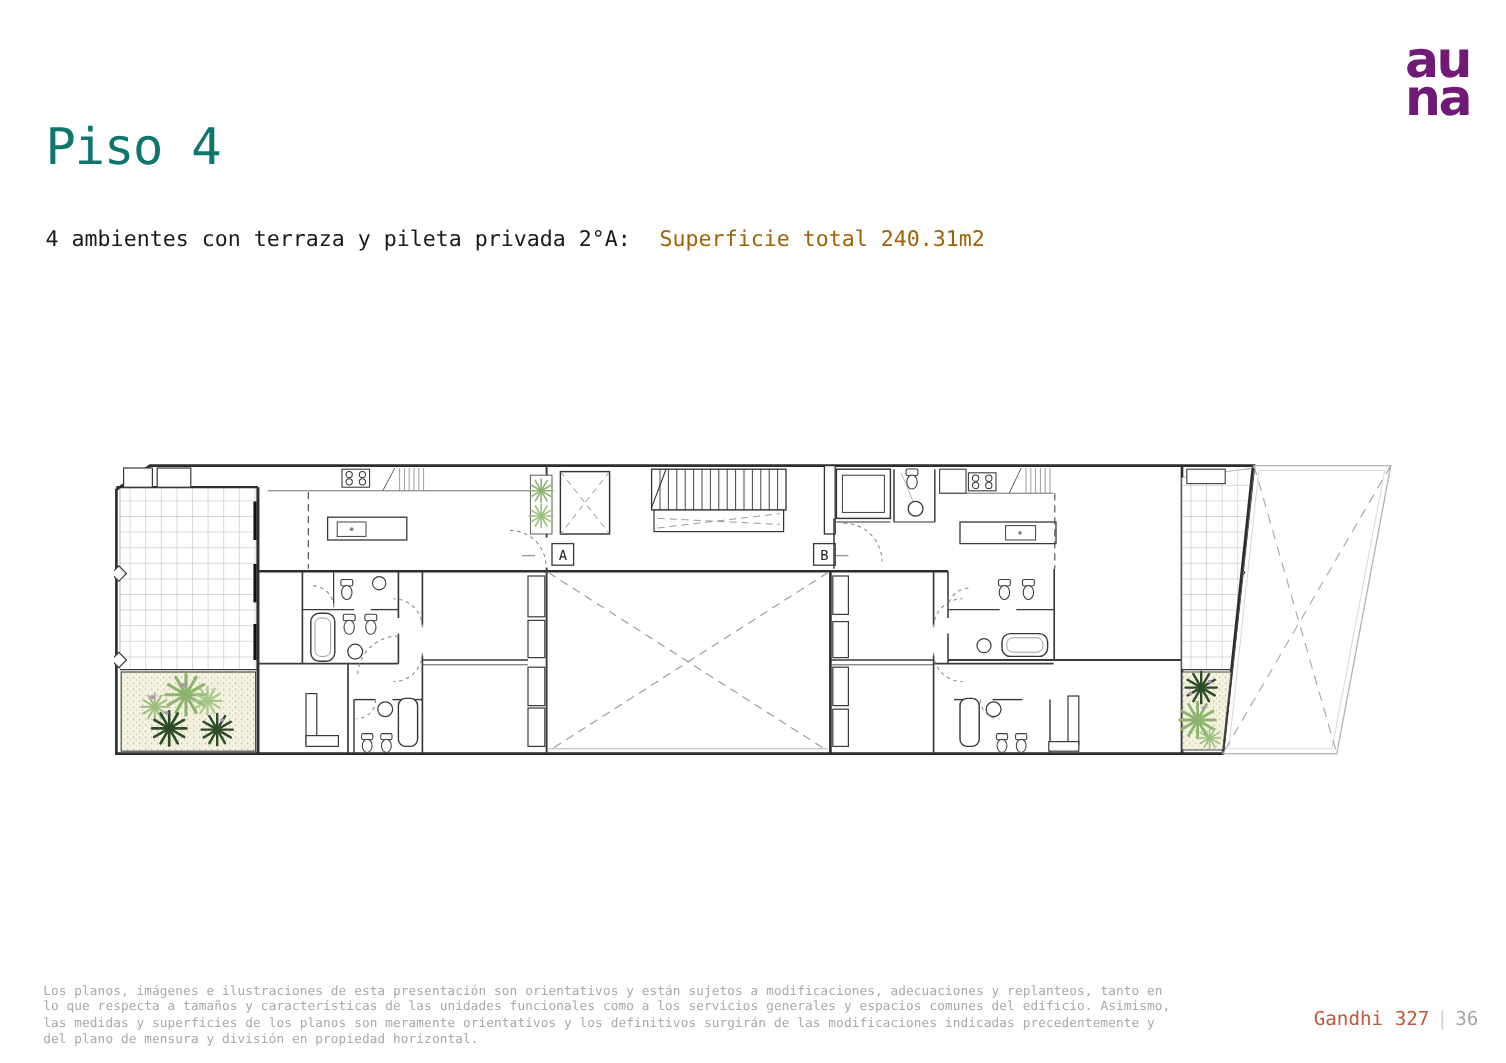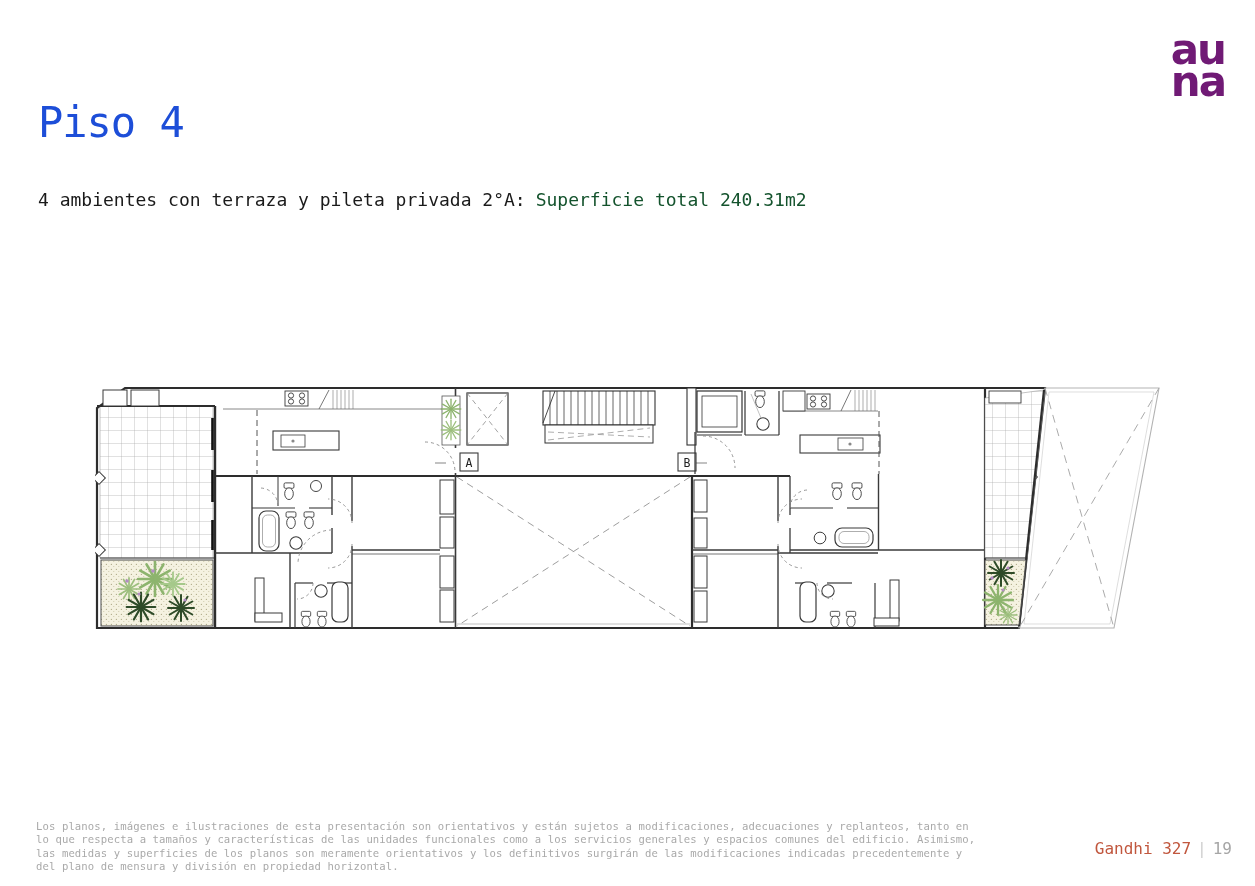--- a/index.html
+++ b/index.html
@@ -6,26 +6,26 @@
   html,body { width:1255px; height:886px; background:#ffffff; }
   body { position:relative; overflow:hidden;
          font-family:"DejaVu Sans Mono","Liberation Mono",monospace; color:#1b1b1b; }
 
   .logo { position:absolute; top:34px; right:30px; text-align:left;
           font-family:"DejaVu Sans","Liberation Sans",sans-serif;
           font-weight:bold; font-size:42px; line-height:32px;
           letter-spacing:-2px; color:#701a75; }
 
   .title { position:absolute; left:38px; top:98px;
-           font-size:42px; font-weight:500; letter-spacing:-1px; color:#1d4ed8; }
+           font-size:42px; font-weight:500; letter-spacing:-1px; color:#0f766e; }
 
   .units { position:absolute; left:38px; top:183px; font-size:18px; line-height:33px; }
   .unit-row { white-space:nowrap; }
   .unit-label { color:#1a1a1a; }
-  .unit-value { color:#14532d; margin-left:10px; }
+  .unit-value { color:#a16207; margin-left:24px; }
 
   .plan { position:absolute; left:95px; top:378px; width:1066px; height:264px; }
   .plan svg { display:block; width:1066px; height:264px; }
   .plan text { font-family:"DejaVu Sans Mono","Liberation Mono",monospace; }
 
   .disclaimer { position:absolute; left:36px; top:820px; width:960px;
                 font-size:10.6px; line-height:13.4px; letter-spacing:0.1px;
                 color:#a9a9a9; white-space:pre-line; }
 
   .footer-right { position:absolute; right:23px; top:839px; font-size:16px; white-space:nowrap; }
@@ -356,14 +356,14 @@
   </g>
 </svg>
 </div>
 
 <div class="disclaimer">Los planos, imágenes e ilustraciones de esta presentación son orientativos y están sujetos a modificaciones, adecuaciones y replanteos, tanto en
 lo que respecta a tamaños y características de las unidades funcionales como a los servicios generales y espacios comunes del edificio. Asimismo,
 las medidas y superficies de los planos son meramente orientativos y los definitivos surgirán de las modificaciones indicadas precedentemente y
 del plano de mensura y división en propiedad horizontal.</div>
 
 <div class="footer-right">
-  <span class="project">Gandhi 327</span><span class="separator">|</span><span class="page-number">19</span>
+  <span class="project">Gandhi 327</span><span class="separator">|</span><span class="page-number">36</span>
 </div>
 
 </body></html>

